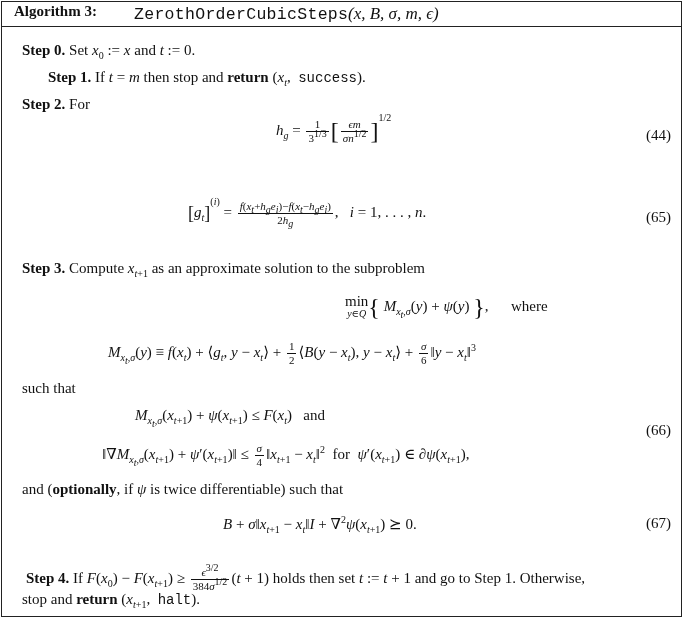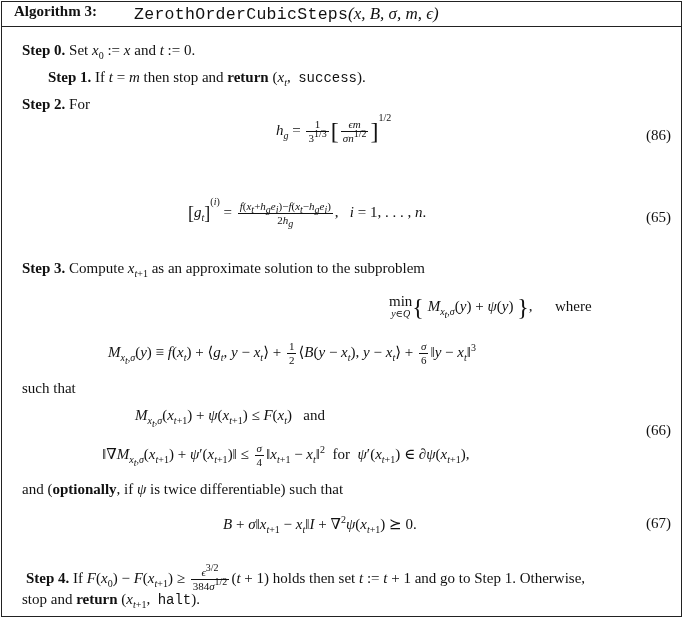--- a/index.html
+++ b/index.html
@@ -47,35 +47,35 @@
 
   <div class="line" style="left:20px; top:94px;">
     <span class="b">Step 2.</span>
     <span> For</span>
   </div>
 
   <div class="eqn" style="left:274px; top:116px;">
     <i>h</i><sub><i>g</i></sub> =
     <span class="frac"><span class="num">1</span><span class="den">3<sup>1/3</sup></span></span><span class="bigbr">[</span><span class="frac"><span class="num"><i>ϵm</i></span><span class="den"><i>σn</i><sup>1/2</sup></span></span><span class="bigbr">]</span><sup style="position:relative; top:-8px;">1/2</sup>
   </div>
-  <div class="eqno" style="top:125px;">(86)</div>
+  <div class="eqno" style="top:125px;">(44)</div>
 
 
   <div class="eqn" style="left:186px; top:198px;">
     <span class="bigbr" style="font-size:18px;">[</span><i>g</i><sub><i>t</i></sub><span class="bigbr" style="font-size:18px;">]</span><sup style="position:relative; top:-6px;">(<i>i</i>)</sup> =
     <span class="frac"><span class="num"><i>f</i>(<i>x<sub>t</sub></i>+<i>h<sub>g</sub>e<sub>i</sub></i>)−<i>f</i>(<i>x<sub>t</sub></i>−<i>h<sub>g</sub>e<sub>i</sub></i>)</span><span class="den">2<i>h<sub>g</sub></i></span></span>,&nbsp;&nbsp;&nbsp;<i>i</i> = 1, . . . , <i>n</i>.
   </div>
   <div class="eqno" style="top:207px;">(65)</div>
 
   <div class="line" style="left:20px; top:258px;">
     <span class="b">Step 3.</span>
     <span> Compute <i>x</i><sub><i>t</i>+1</sub> as an approximate solution to the subproblem</span>
   </div>
 
-  <div class="eqn" style="left:343px; top:292px;margin-left:44px;">
+  <div class="eqn" style="left:343px; top:292px;">
     <span class="minop">min<span class="under">y∈Q</span></span><span class="bigbr">{</span> <i>M</i><sub><i>x<sub>t</sub></i>,<i>σ</i></sub>(<i>y</i>) + <i>ψ</i>(<i>y</i>) <span class="bigbr">}</span>,&nbsp;&nbsp;&nbsp;&nbsp;&nbsp;&nbsp;<span>where</span>
   </div>
 
   <div class="eqn" style="left:106px; top:338px;">
     <i>M</i><sub><i>x<sub>t</sub></i>,<i>σ</i></sub>(<i>y</i>) ≡ <i>f</i>(<i>x<sub>t</sub></i>) + ⟨<i>g<sub>t</sub></i>, <i>y</i> − <i>x<sub>t</sub></i>⟩ + <span class="frac"><span class="num">1</span><span class="den">2</span></span>⟨<i>B</i>(<i>y</i> − <i>x<sub>t</sub></i>), <i>y</i> − <i>x<sub>t</sub></i>⟩ + <span class="frac"><span class="num"><i>σ</i></span><span class="den">6</span></span>‖<i>y</i> − <i>x<sub>t</sub></i>‖<sup>3</sup>
   </div>
 
   <div class="line" style="left:20px; top:378px;">such that</div>
 
   <div class="eqn" style="left:133px; top:405px;">

